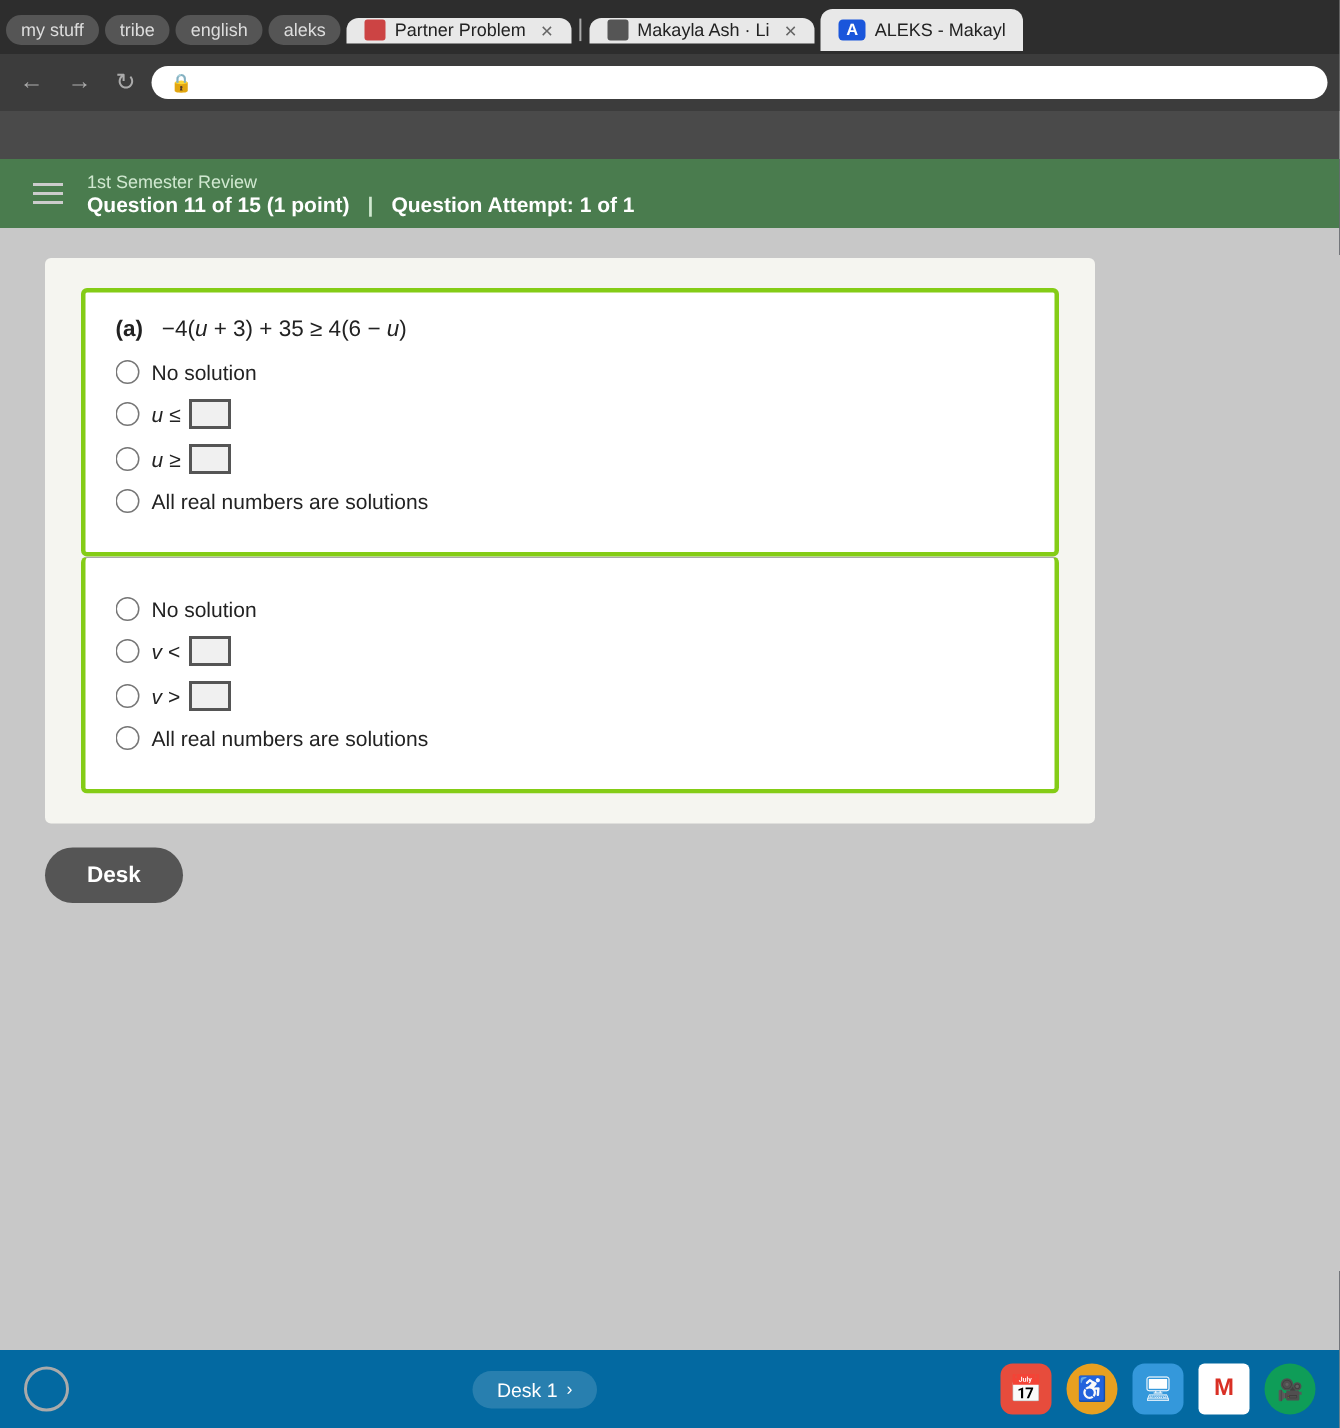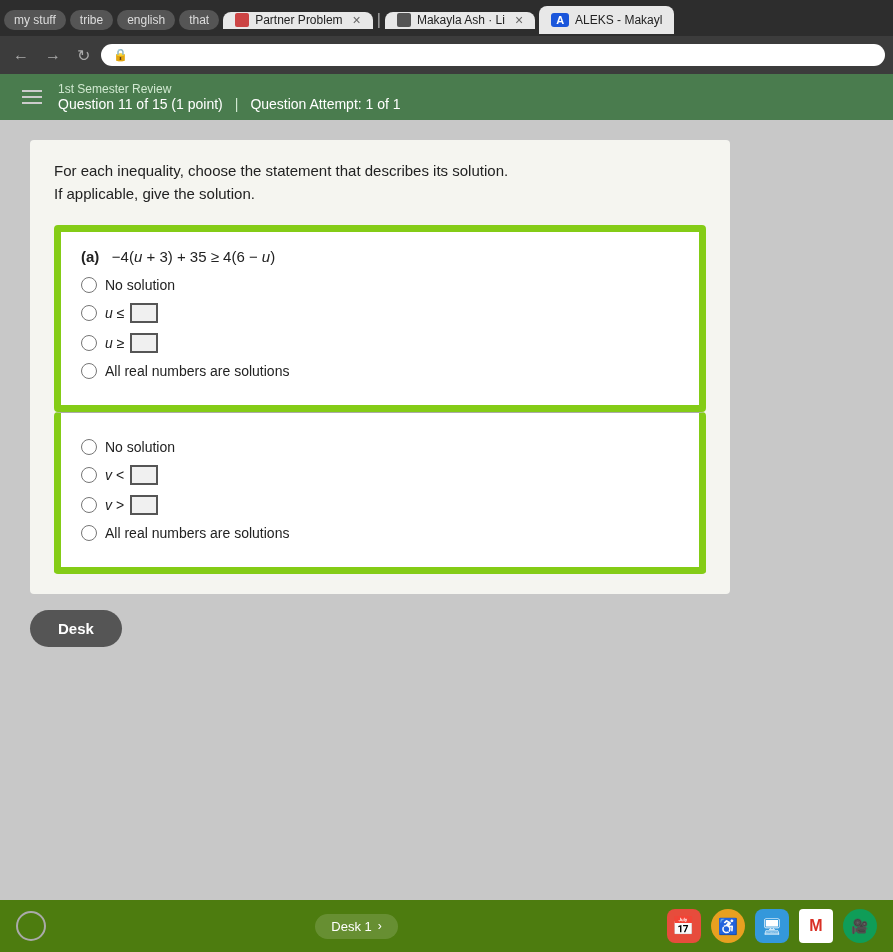--- a/index.html
+++ b/index.html
@@ -130,37 +130,38 @@
       color: #333;
     }
 
     
     .page-content {
       flex: 1;
       background: #0f172a;
       display: flex;
       flex-direction: column;
       overflow: hidden;
+      margin-top: 32px;
     }
 
     .aleks-header {
       background: #4a7c4e;
       color: white;
       padding: 8px 16px;
       font-size: 13px;
     }
 
     .aleks-header .breadcrumb {
       font-size: 12px;
       color: #d0e8d0;
     }
 
     .aleks-header .question-info {
       font-size: 14px;
-      font-weight: normal;
+      font-weight: bold;
       display: flex;
       gap: 12px;
       align-items: center;
     }
 
     .aleks-header .divider {
       color: #d0e8d0;
     }
 
     .content-area {
@@ -178,21 +179,21 @@
     }
 
     .question-text {
       font-size: 15px;
       color: #222;
       margin-bottom: 20px;
       line-height: 1.5;
     }
 
     .inequality-section {
-      border: 7px solid #84cc16;
+      border: 3px solid #84cc16;
       border-radius: 4px;
       padding: 16px 20px;
       margin-bottom: 0;
       background: #fff;
     }
 
     .inequality-section + .inequality-section {
       border-top: none;
     }
 
@@ -253,21 +254,21 @@
       border: none;
       border-radius: 20px;
       padding: 10px 28px;
       font-size: 15px;
       font-weight: bold;
       cursor: pointer;
     }
 
     
     .taskbar {
-      background: #4d7c0f;
+      background: #0369a1;
       height: 52px;
       display: flex;
       align-items: center;
       justify-content: space-between;
       padding: 0 16px;
       flex-shrink: 0;
     }
 
     .taskbar-left {
       display: flex;
@@ -341,21 +342,21 @@
   </style>
 </head>
 <body>
 
 <div class="browser-chrome">
 
   <div class="tab-bar">
     <div class="tab-pill">my stuff</div>
     <div class="tab-pill">tribe</div>
     <div class="tab-pill">english</div>
-    <div class="tab-pill">that</div>
+    <div class="tab-pill">aleks</div>
 
     <div class="tab-page">
       <div class="tab-icon"></div>
       <span>Partner Problem</span>
       <span class="close-btn">×</span>
     </div>
 
     <span style="color:#aaa;font-size:16px;">|</span>
 
     <div class="tab-page">
@@ -396,24 +397,20 @@
           <span class="divider">|</span>
           <span>Question Attempt: 1 of 1</span>
         </div>
       </div>
     </div>
   </div>
 
   <div class="content-area">
     <div class="question-container">
 
-      <div class="question-text">
-        <div>For each inequality, choose the statement that describes its solution.</div>
-        <div>If applicable, give the solution.</div>
-      </div>
 
       <div class="inequality-section">
         <div class="inequality-label">
           <span>(a) &nbsp;</span>
           <span style="font-weight:normal;">
             −4(<i>u</i> + 3) + 35 ≥ 4(6 − <i>u</i>)
           </span>
         </div>
         <ul class="options-list">
           <li class="option-item">

